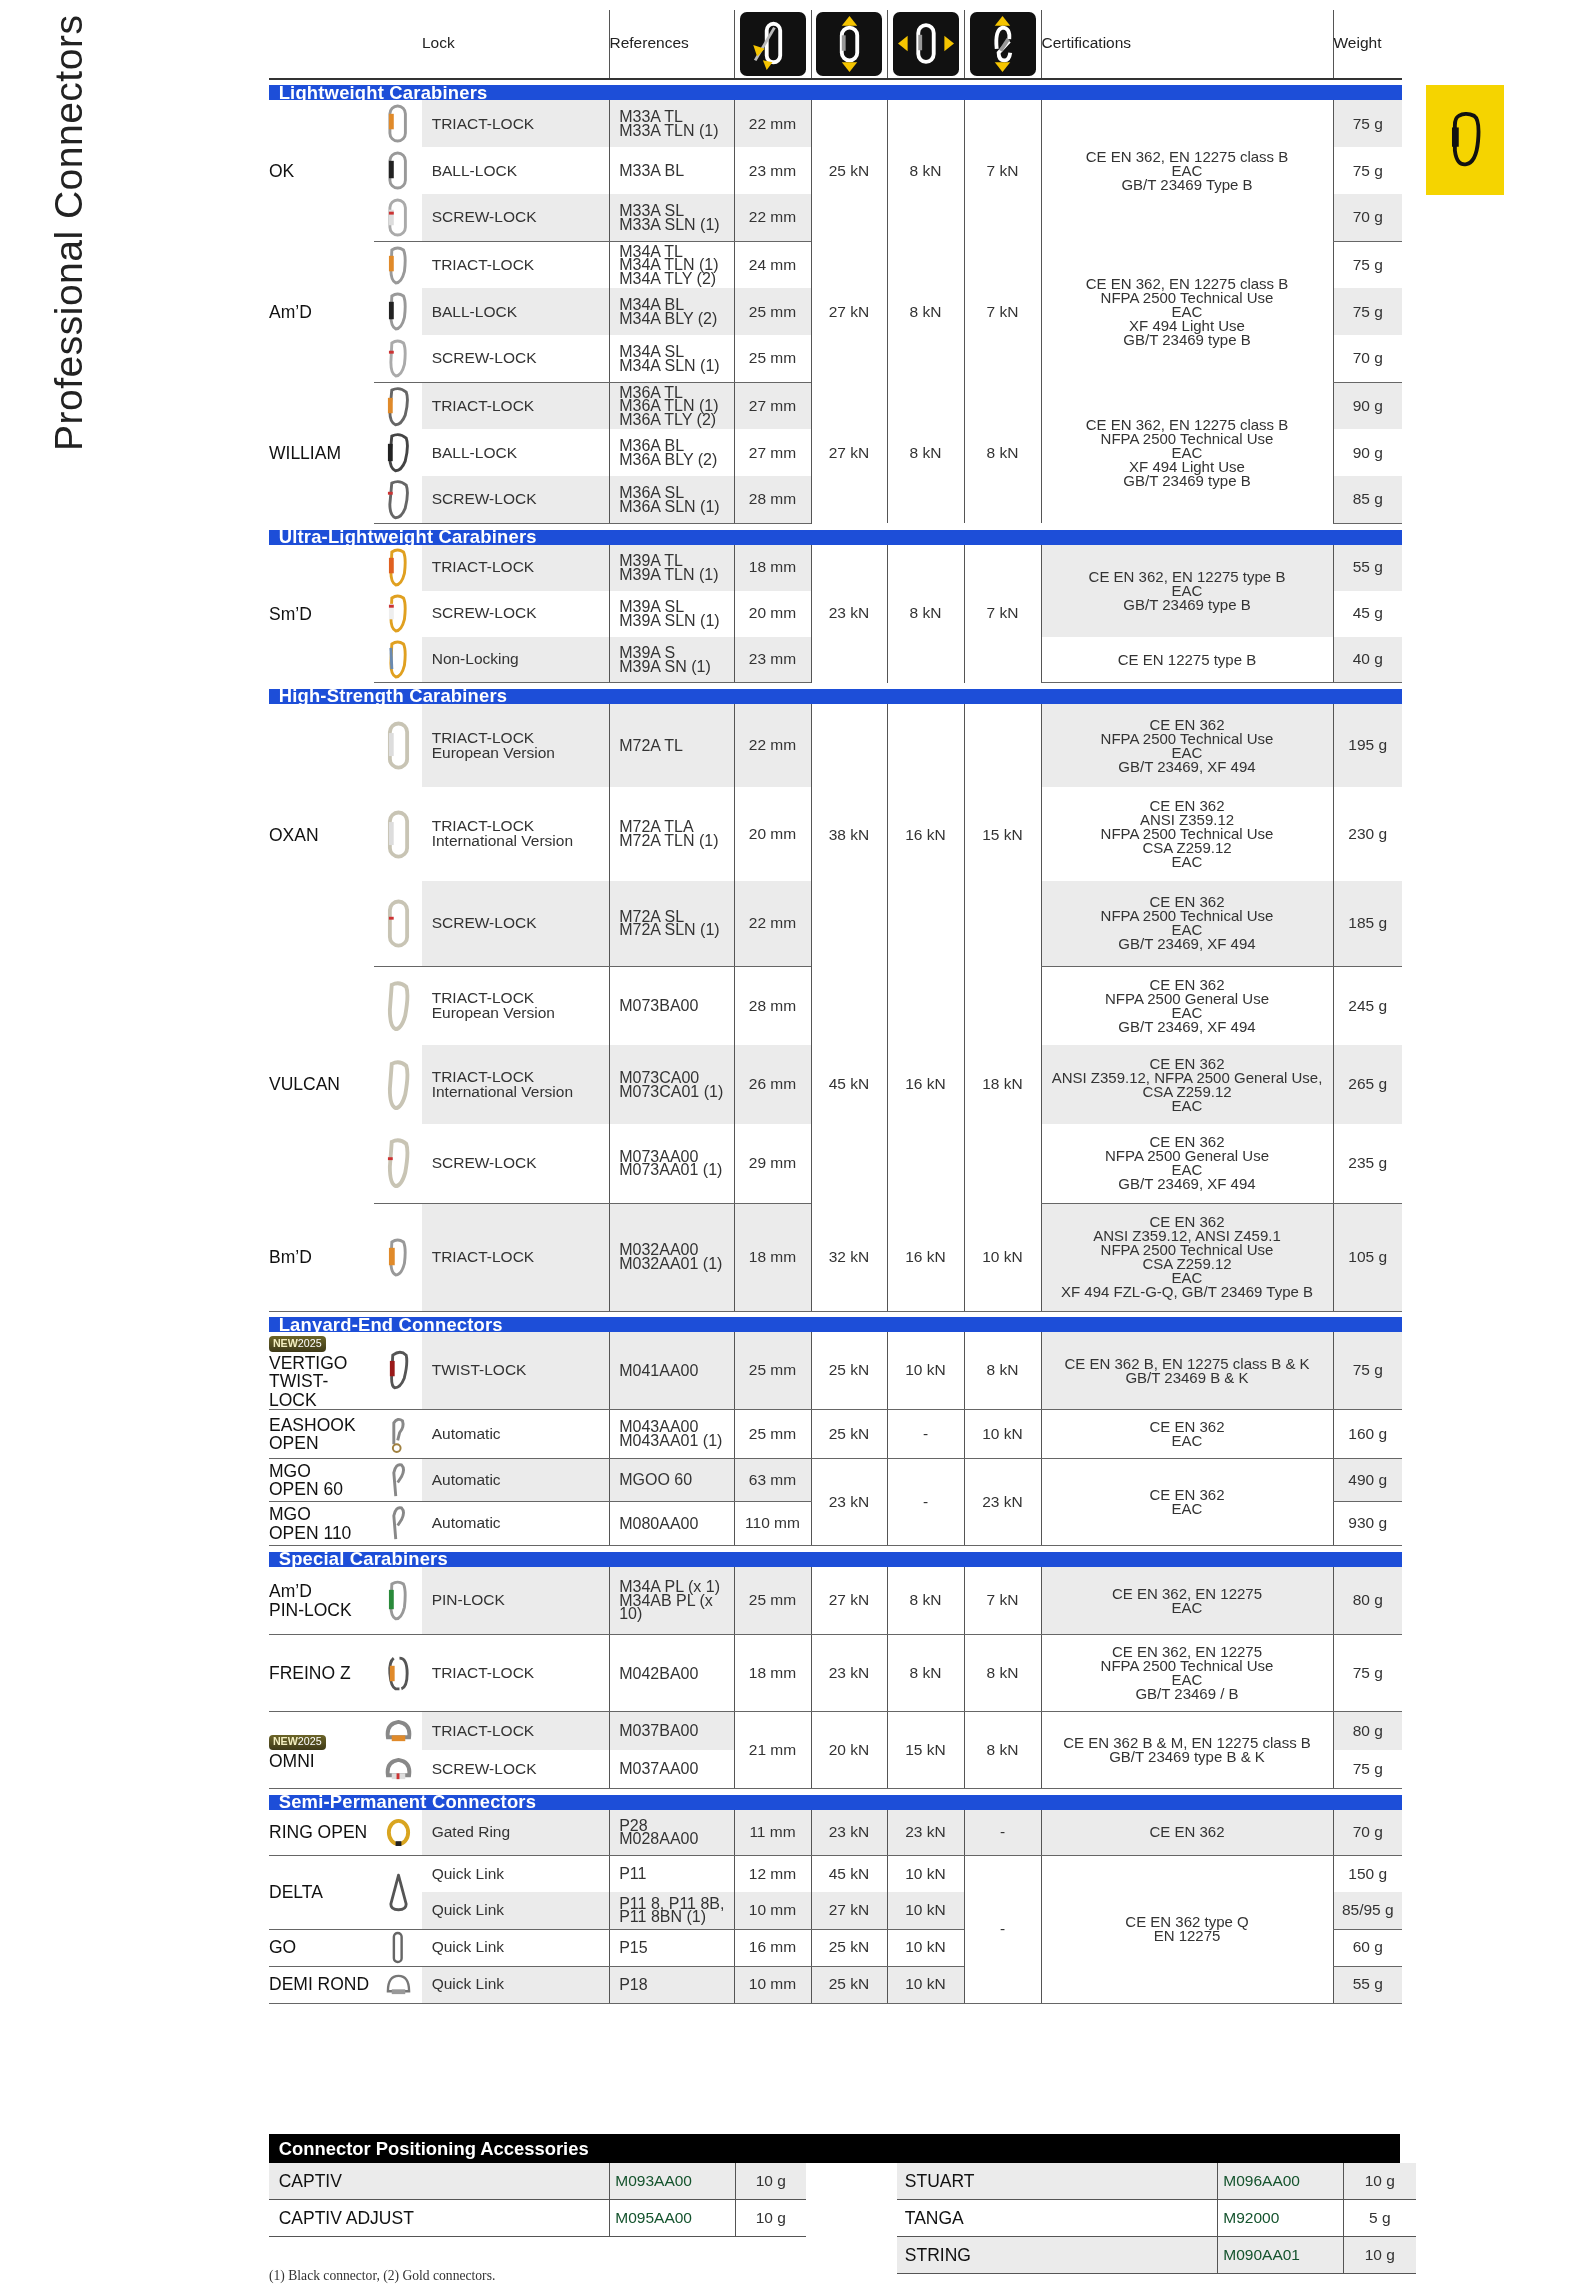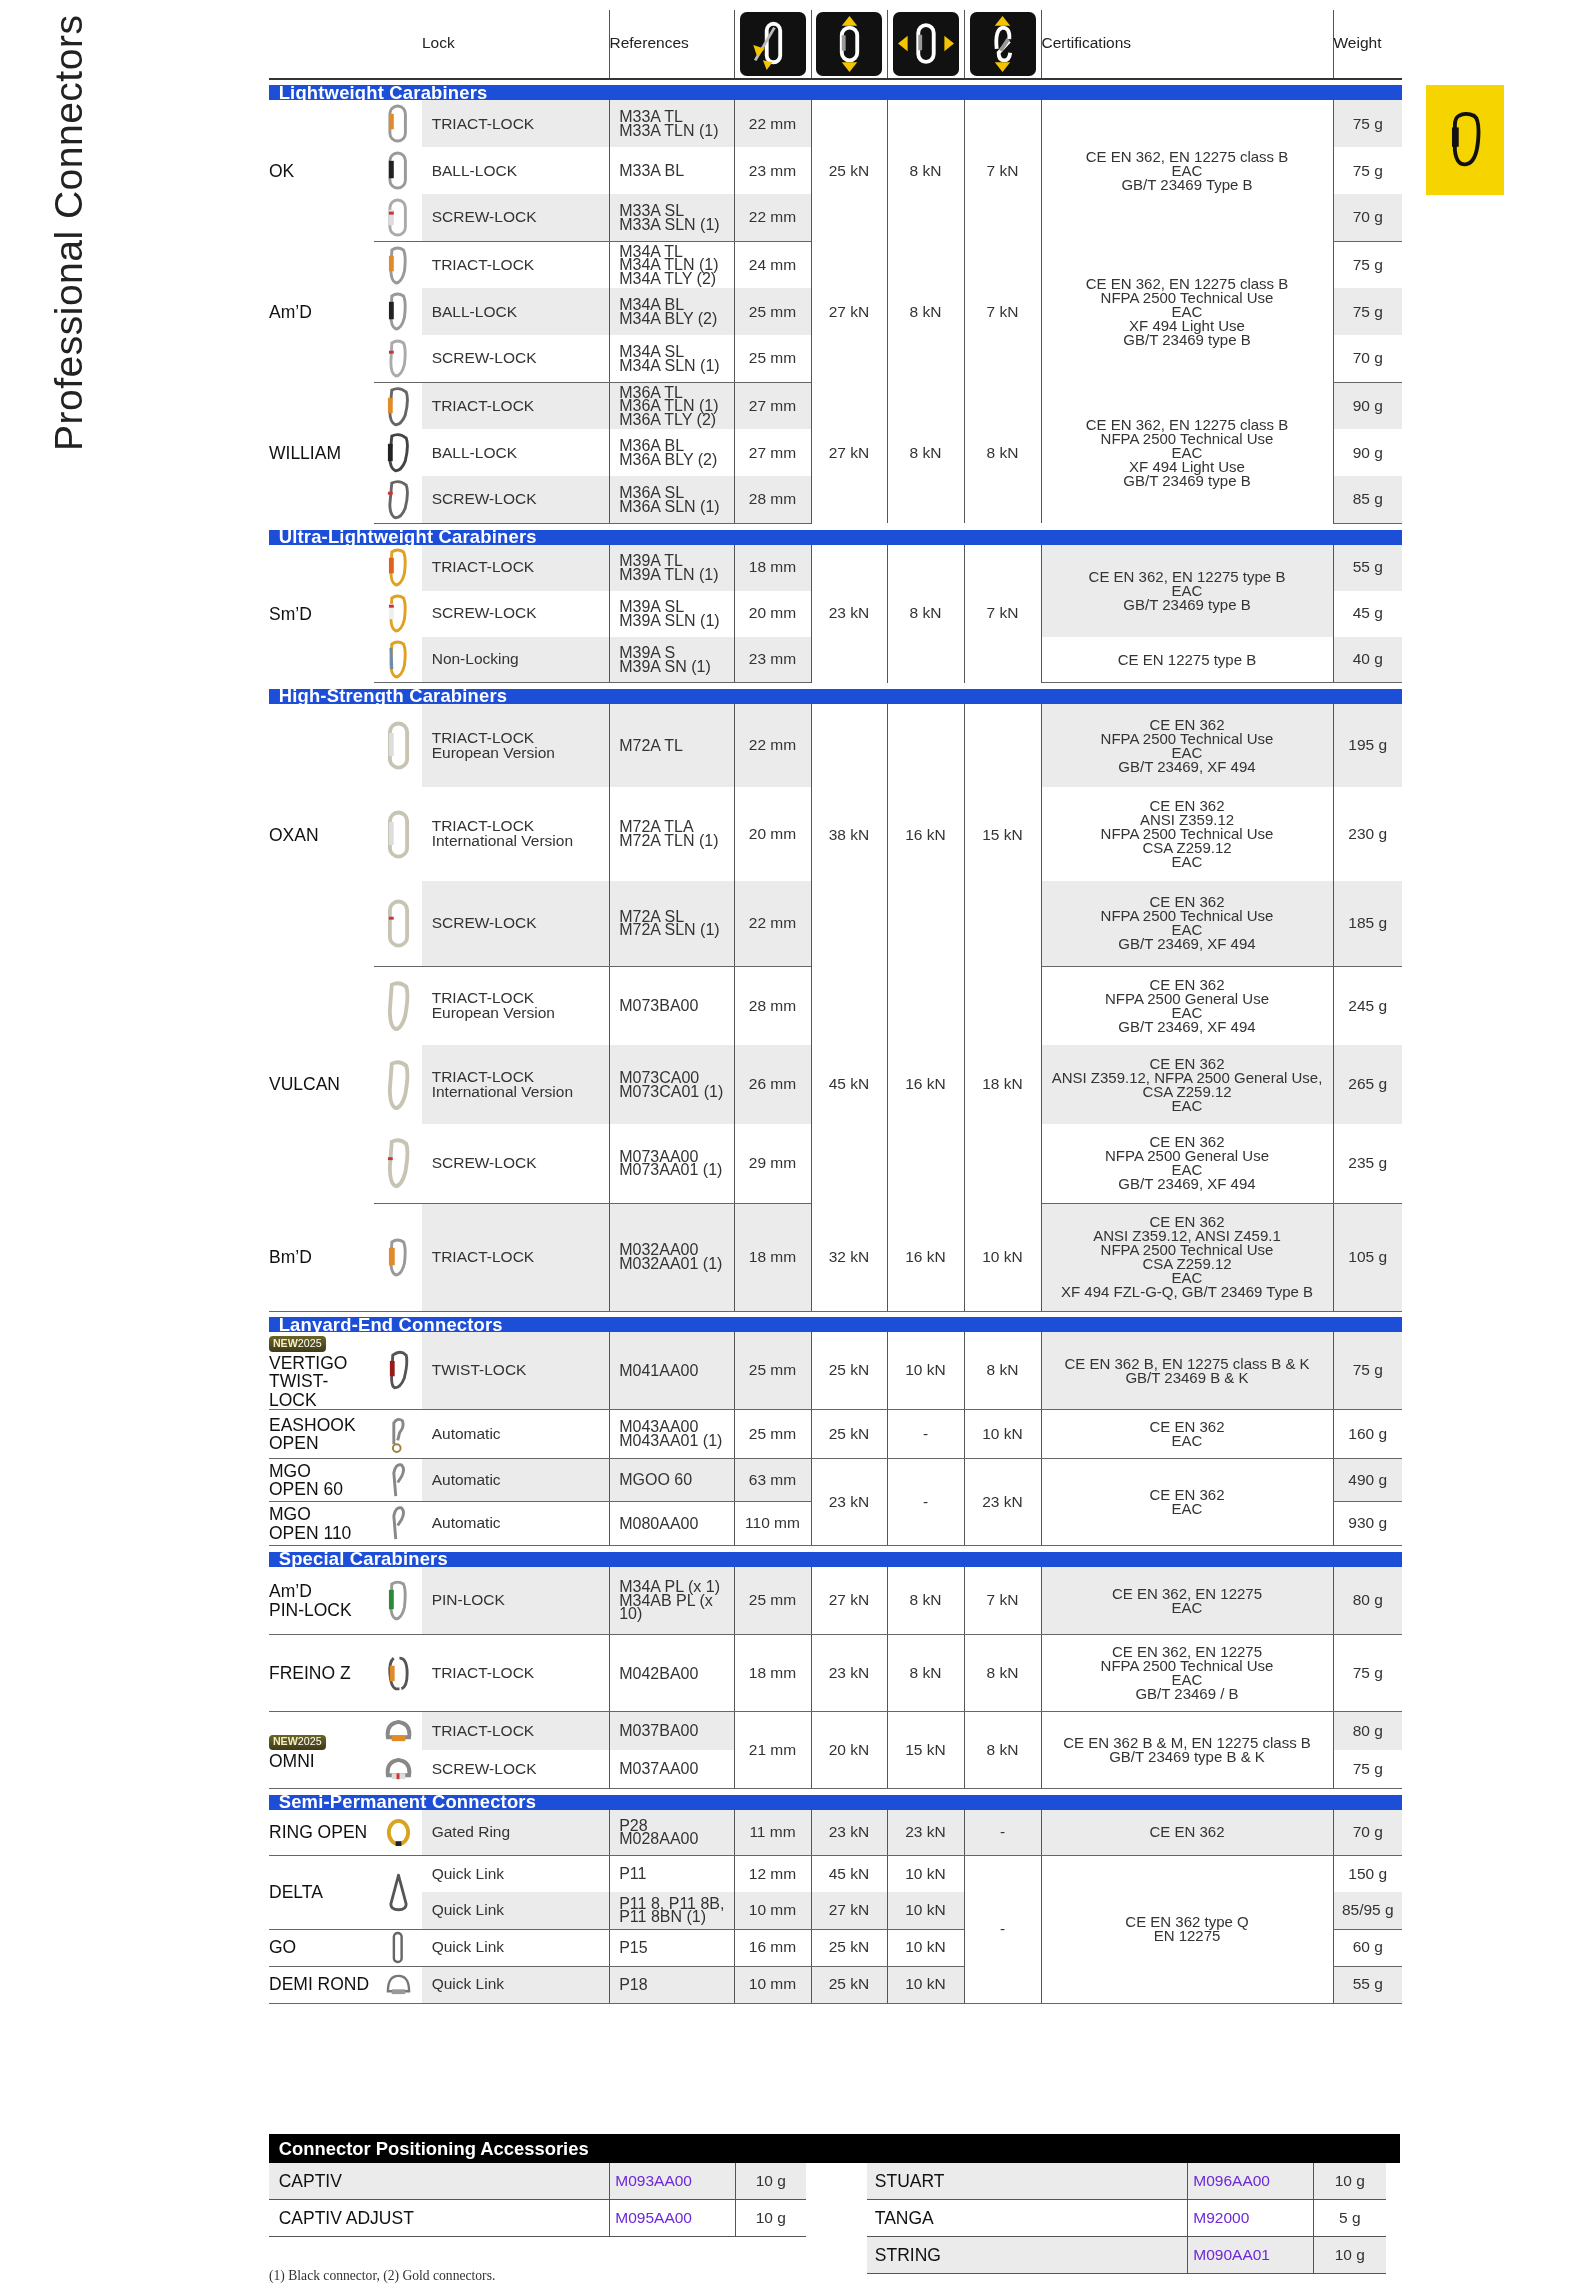--- a/index.html
+++ b/index.html
@@ -25,21 +25,21 @@
   .ref{padding-left:9.7px;font-size:16px;line-height:13.6px;margin-top:31px;}
   .cert{text-align:center;font-size:15px;line-height:14px;}
   .grp-end td{border-bottom:1.9px solid #666;}
   .new{display:inline-block;background:linear-gradient(#6b6428,#3f3a18);color:#fff;font-size:10.7px;padding:1.9px 3.9px;border-radius:3.9px;line-height:11.6px;margin-bottom:2px;}
   .new b{font-weight:700;color:#f3eec0}
   .car{display:block;margin:0 auto;}
   .acc{position:absolute;font-family:"Liberation Sans",sans-serif;}
   .acc-title{left:269px;top:2134px;width:1131px;height:29px;background:#000;color:#fff;font-weight:700;font-size:18.4px;line-height:29px;padding-left:9.7px;box-sizing:border-box;}
   .acc-tbl{border-collapse:collapse;table-layout:fixed;}
   .acc-tbl td{height:36px;font-size:17.5px;color:#111;border-bottom:1.9px solid #555;}
-  .acc-tbl td.r{font-size:15.5px;color:#6d28d9;padding-left:5.8px;border-left:1.5px solid #555;margin-left:31px;}
+  .acc-tbl td.r{font-size:15.5px;color:#14532d;padding-left:5.8px;border-left:1.5px solid #555;margin-left:31px;}
   .acc-tbl td.w{text-align:center;font-size:15.5px;color:#333;border-left:1.5px solid #555;}
   .footnote{left:269px;top:2268px;font-size:13.6px;color:#333;font-family:Liberation Serif, serif;}
 </style>
 </head>
 <body>
 
 <div class="side-title">Professional Connectors</div>
 <div class="yellow-tab">
   <svg width="33" height="56" viewBox="0 0 34 58">
       <path d="M10 4 Q17 0 26 4 Q32 8 30 30 Q28 52 18 54 Q8 56 6 40 L6 14 Q6 6 10 4 Z" fill="none" stroke="#111" stroke-width="4"></path>
@@ -845,21 +845,21 @@
         <td class="r">M093AA00</td>
         <td class="w">10 g</td>
       </tr>
   <tr>
         <td style="padding-left:9.7px">CAPTIV ADJUST</td>
         <td class="r">M095AA00</td>
         <td class="w">10 g</td>
       </tr>
 </tbody>
   </table>
-<table class="acc acc-tbl" style="left:867px;top:2163px;width:519px;">
+<table class="acc acc-tbl" style="left:897px;top:2163px;width:519px;">
   <colgroup>
       <col style="width:320px">
       <col style="width:126px">
       <col style="width:73px">
     </colgroup>
   <tbody>
       <tr class="g">
         <td style="padding-left:7.8px">STUART</td>
         <td class="r">M096AA00</td>
         <td class="w">10 g</td>

